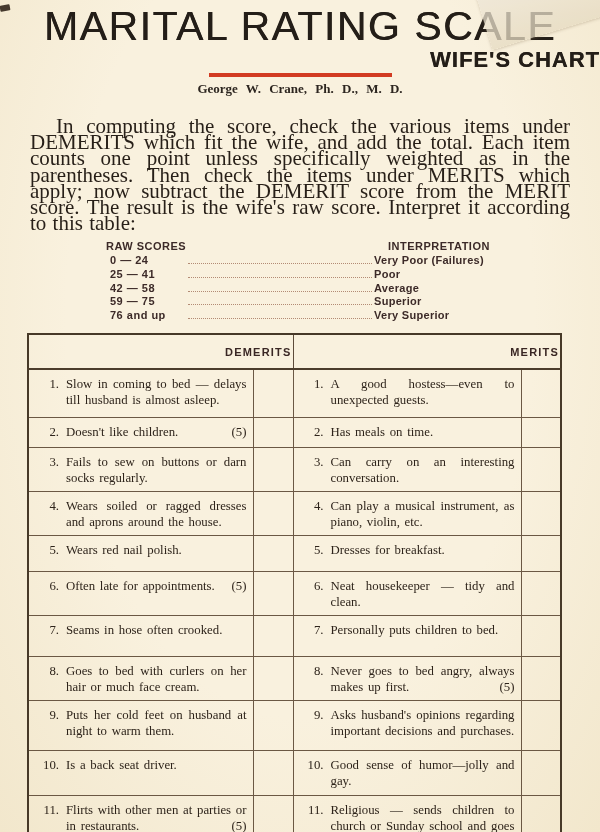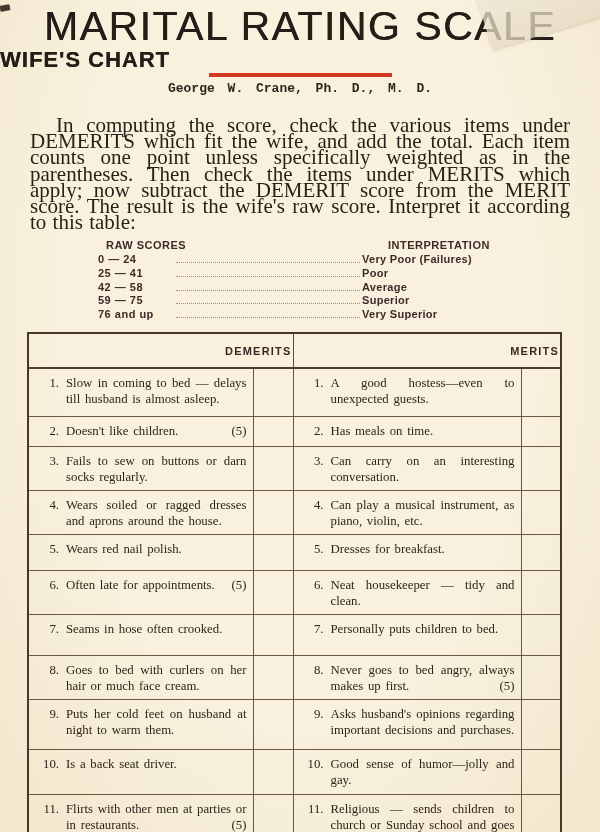--- a/index.html
+++ b/index.html
@@ -24,46 +24,46 @@
   }
 
   
   .doc-title {
     margin-top:5px; text-align:center;
     font-family:"Liberation Sans", sans-serif; font-weight:normal;
     font-size:41px; line-height:42px; letter-spacing:1.5px; color:#241e18;
     text-shadow:0.4px 0 0 #241e18;
   }
   .doc-subtitle {
-    margin-top:1px; text-align:left;
+    margin-top:1px; text-align:right;
     font-family:"Liberation Sans", sans-serif; font-weight:bold;
     font-size:22px; line-height:23px; letter-spacing:1px; color:#241e18;
     text-shadow:0.3px 0 0 #241e18;
   }
   .red-underline { width:183px; height:4px; background:#d23b22; margin:2px auto 0; }
   .doc-author {
     margin-top:4px; text-align:center;
-    font-family:Liberation Mono, monospace; font-weight:bold;
+    font-family:Liberation Serif, serif; font-weight:bold;
     font-size:13px; word-spacing:5px; color:#2d2620;
   }
 
   
   .intro {
     width:540px; margin:21px auto 0;
     font-size:21px; line-height:16.2px; text-align:justify; text-indent:26px;
     word-spacing:1px; color:#271f18;
   }
 
   
   .scores { margin:9px 0 0 96px; width:400px;
     font-family:"Liberation Sans", sans-serif; font-weight:bold; font-size:11px; color:#3c2a28; }
   .scores-header { position:relative; height:14px; letter-spacing:0.5px; }
   .scores-header .hdr-left  { position:absolute; left:10px; }
   .scores-header .hdr-right { position:absolute; left:292px; }
-  .score-row { position:relative; height:13.6px; }
+  .score-row { position:relative; height:13.6px;margin-left:12px; }
   .score-range { position:absolute; left:2px; white-space:nowrap; letter-spacing:0.5px; }
   .score-leader { position:absolute; left:80px; width:184px; top:1px; height:8px;
     border-bottom:1.5px dotted #b38b74; }
   .score-interp { position:absolute; left:266px; white-space:nowrap; letter-spacing:0.3px; }
 
   
   table.rating { margin:11px 0 0 27px; border-collapse:collapse; table-layout:fixed;
     width:533px; border:2px solid #473928; }
   col.c-text-d  { width:225px; }
   col.c-check-d { width:40px; }

